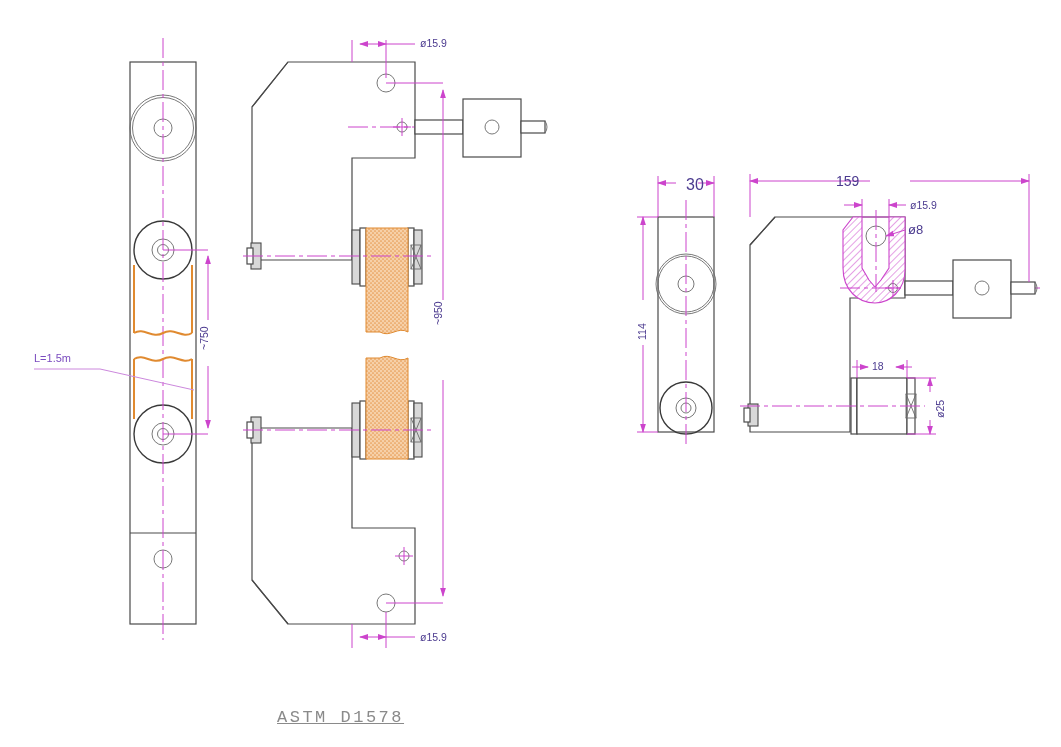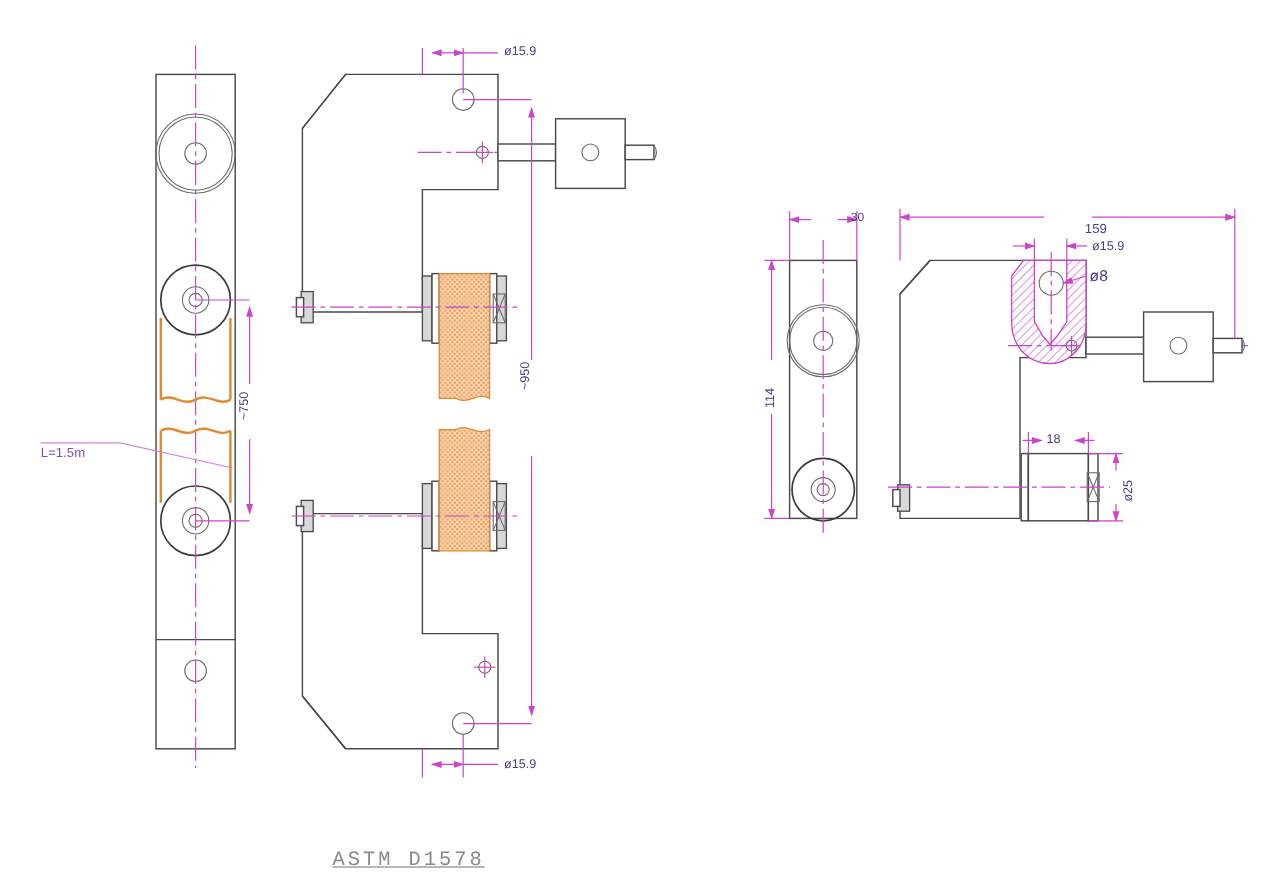--- a/index.html
+++ b/index.html
@@ -263,30 +263,30 @@
   </svg>
 
   <div class="lbl" style="position:absolute; left:420px; top:37px; font-size:10.5px; color:#4b3a8f;">ø15.9</div>
 
   <div class="lbl" style="position:absolute; left:432px; top:325px; font-size:10.5px; color:#4b3a8f;
               transform:rotate(-90deg); transform-origin:left top; white-space:nowrap;">~950</div>
 
   <div class="lbl" style="position:absolute; left:198px; top:350px; font-size:10.5px; color:#4b3a8f;
               transform:rotate(-90deg); transform-origin:left top; white-space:nowrap;">~750</div>
 
-  <div class="lbl" style="position:absolute; left:34px; top:372px; font-size:11px; color:#7a4bbf;">L=1.5m</div>
+  <div class="lbl" style="position:absolute; left:34px; top:352px; font-size:11px; color:#7a4bbf;">L=1.5m</div>
 
   <div class="lbl" style="position:absolute; left:420px; top:631px; font-size:10.5px; color:#4b3a8f;">ø15.9</div>
 
-  <div class="lbl" style="position:absolute; left:709px; top:176px; font-size:10px; color:#4b3a8f;">30</div>
+  <div class="lbl" style="position:absolute; left:686px; top:176px; font-size:16px; color:#4b3a8f;">30</div>
 
   <div class="lbl" style="position:absolute; left:636px; top:340px; font-size:10.5px; color:#4b3a8f;
               transform:rotate(-90deg); transform-origin:left top; white-space:nowrap;">114</div>
 
-  <div class="lbl" style="position:absolute; left:904px; top:173px; font-size:11px; color:#4b3a8f;margin-top:12px;">159</div>
+  <div class="lbl" style="position:absolute; left:836px; top:173px; font-size:14px; color:#4b3a8f;">159</div>
 
   <div class="lbl" style="position:absolute; left:910px; top:199px; font-size:10.5px; color:#4b3a8f;">ø15.9</div>
 
   <div class="lbl" style="position:absolute; left:908px; top:222px; font-size:13px; color:#4b3a8f;">ø8</div>
 
   <div class="lbl" style="position:absolute; left:872px; top:360px; font-size:10.5px; color:#4b3a8f;">18</div>
 
   <div class="lbl" style="position:absolute; left:934px; top:418px; font-size:10.5px; color:#4b3a8f;
               transform:rotate(-90deg); transform-origin:left top; white-space:nowrap;">ø25</div>
 

